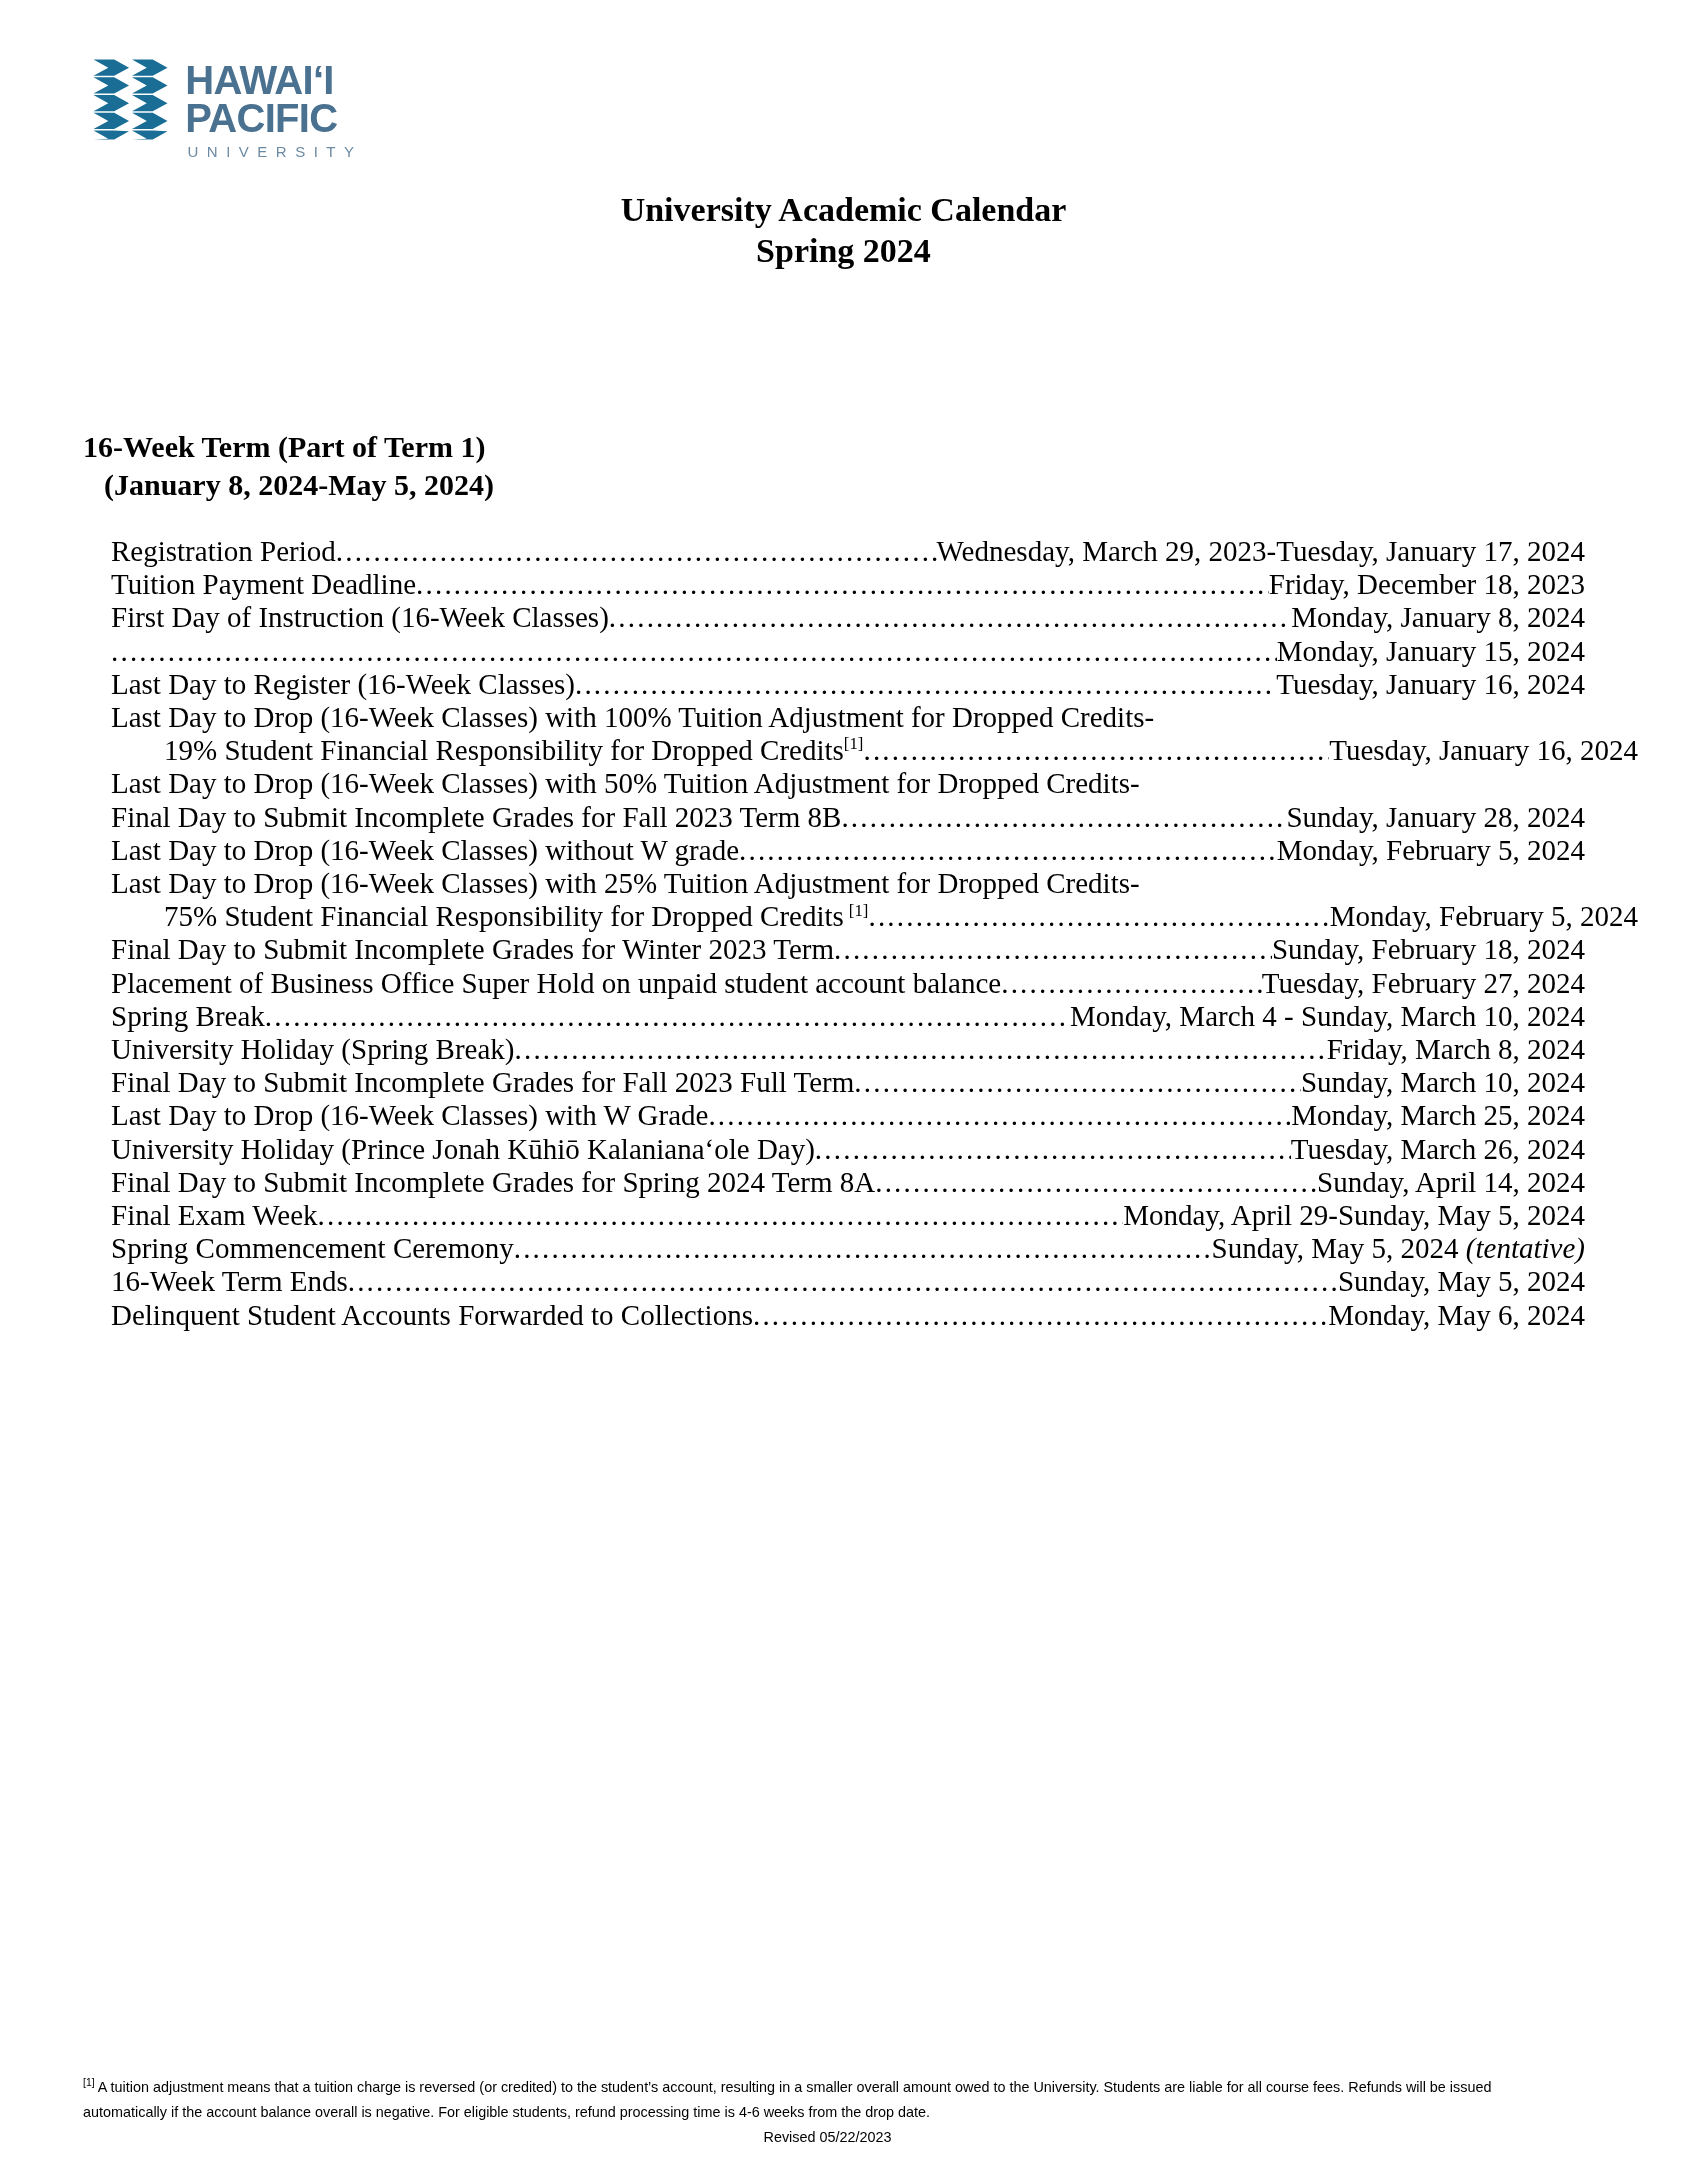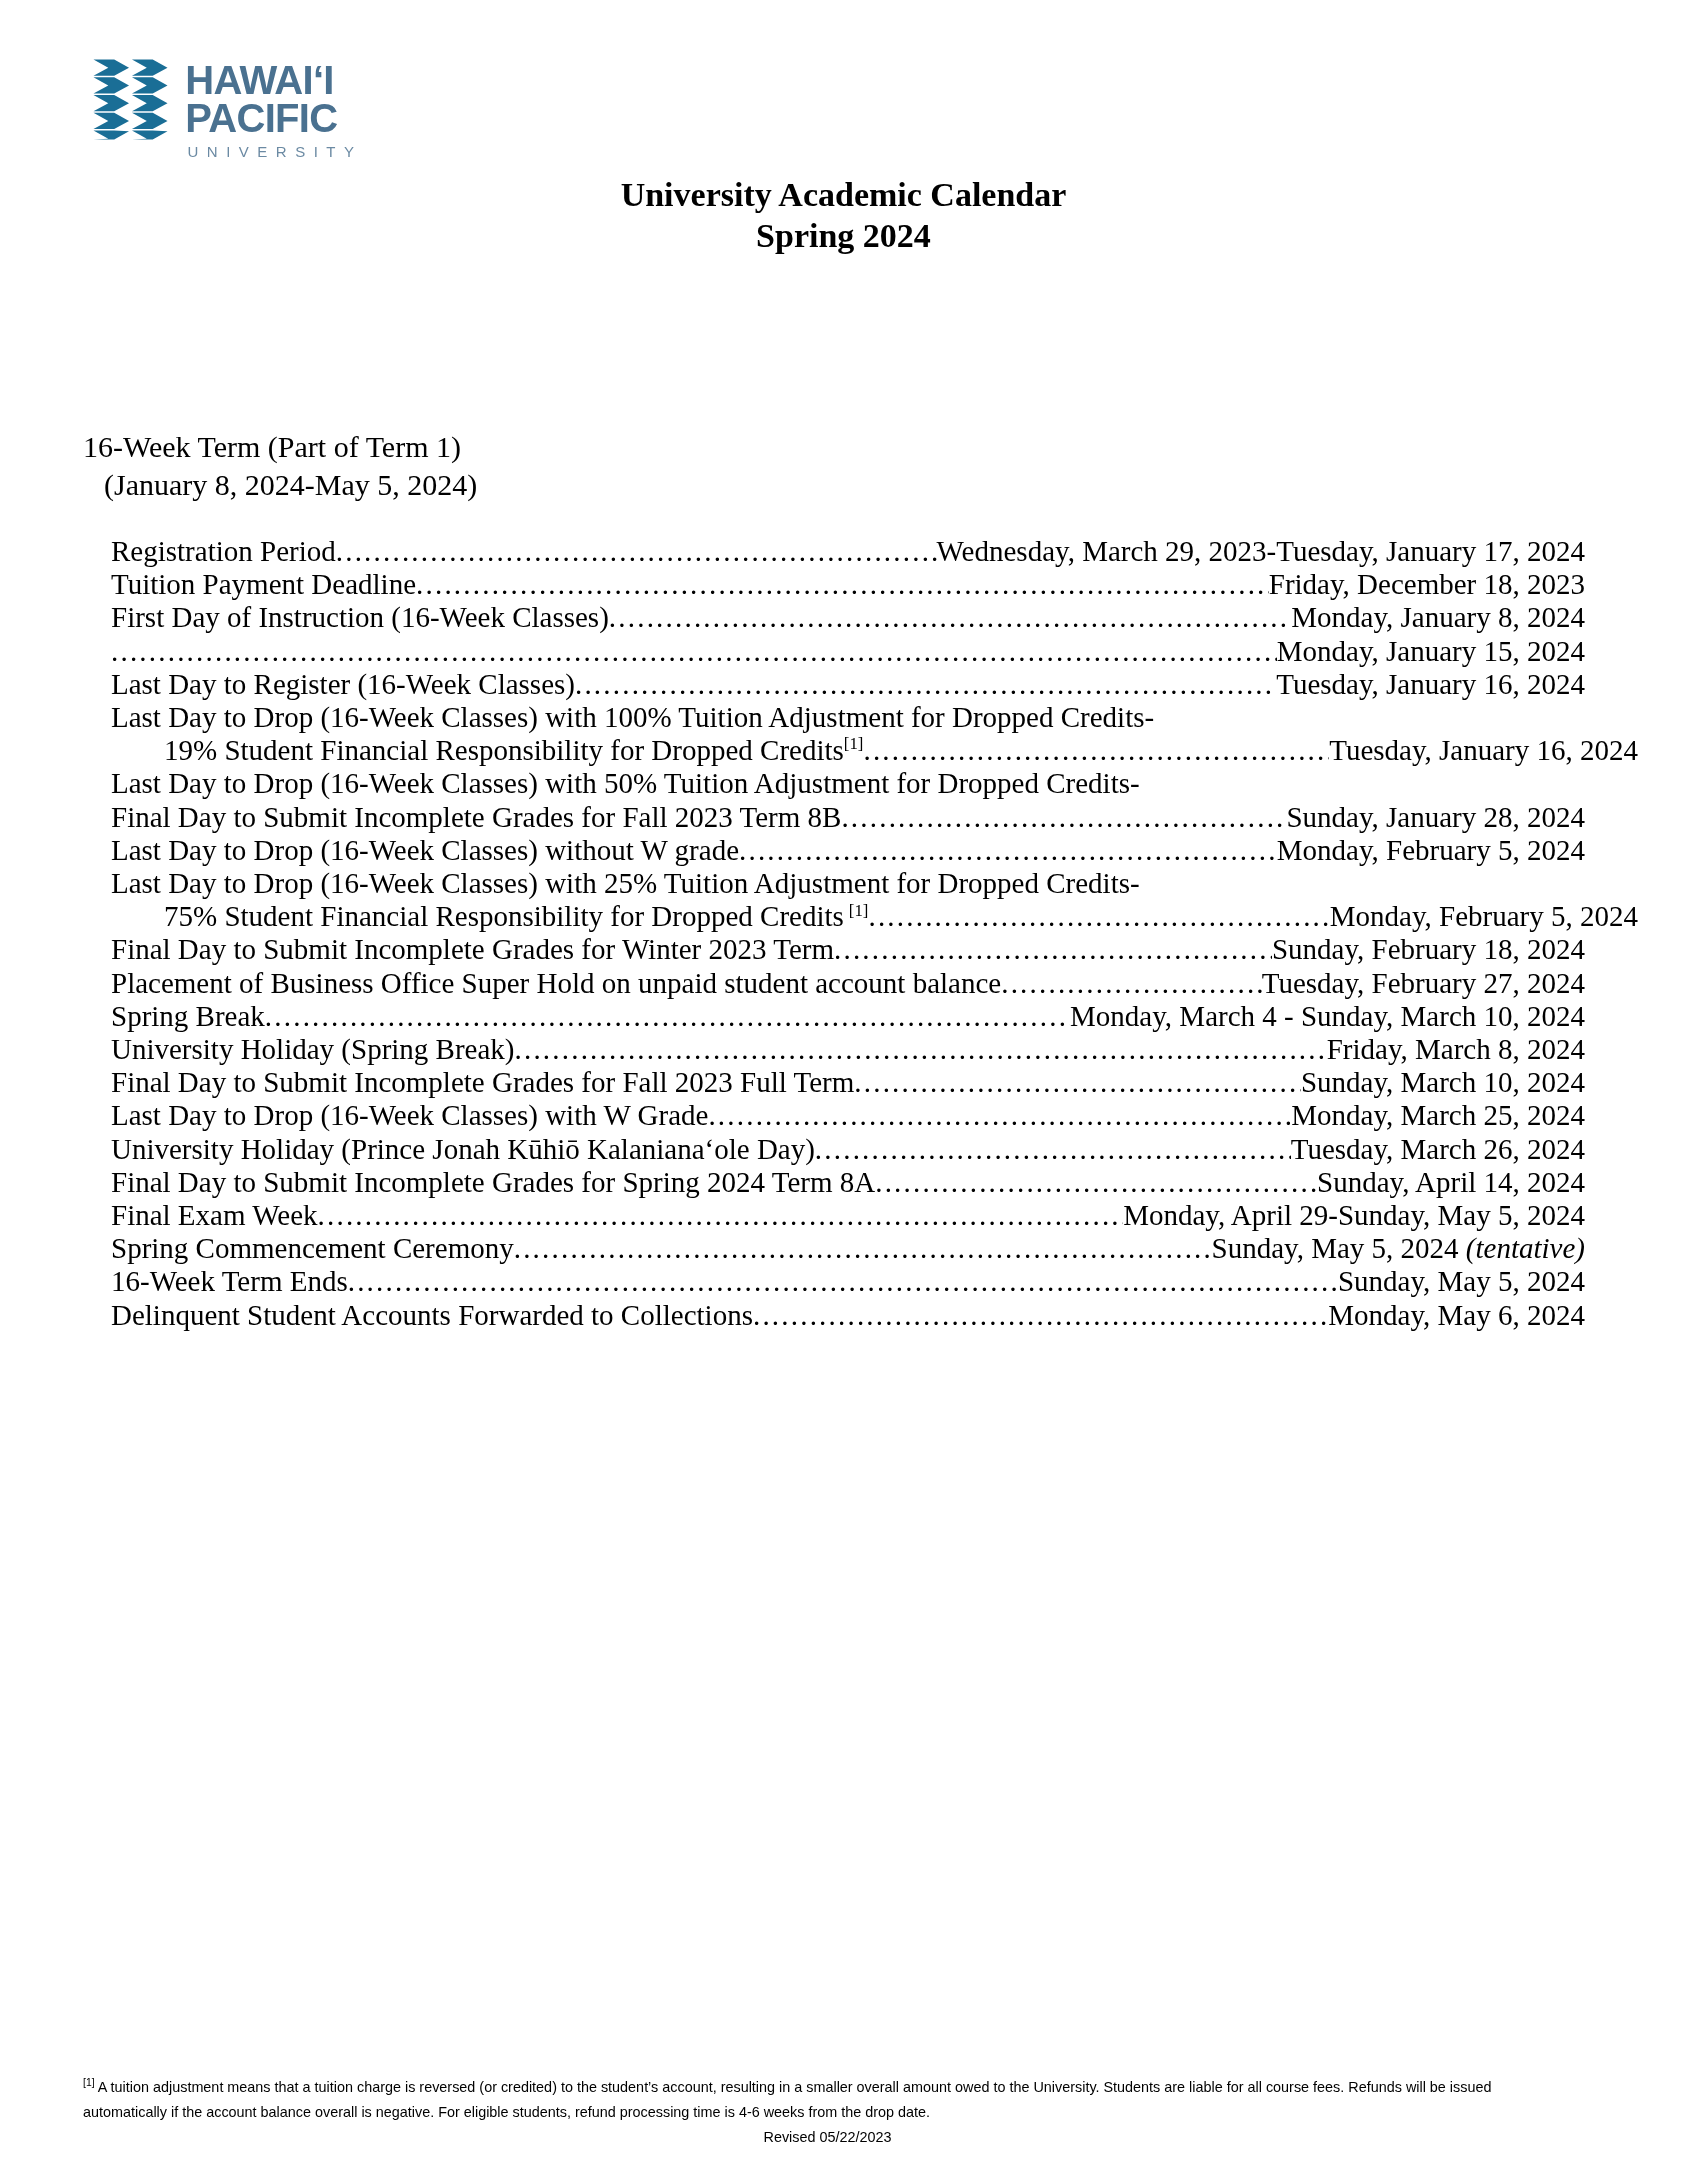--- a/index.html
+++ b/index.html
@@ -33,32 +33,32 @@
     font-family:"Liberation Sans","DejaVu Sans",sans-serif;
     font-size:15px;
     letter-spacing:8.5px;
     color:#6b8aa3;
     margin-top:6px;
     margin-left:2.2px;
   }
 
   
   .doc-title {
-    position:absolute; top:174px; left:0; width:1687px;
+    position:absolute; top:189px; left:0; width:1687px;
     text-align:center;
     font-weight:bold;
     font-size:34px;
     line-height:1.22;
   }
   .doc-title div { white-space:nowrap; }
 
   
   .section-head {
     position:absolute; left:83px; top:428px;
-    font-weight:normal; font-size:30px; line-height:1.28;
+    font-weight:bold; font-size:30px; line-height:1.28;
   }
   .section-head .l2 { padding-left:21px; }
 
   
   .entries {
     position:absolute; left:111px; top:535px; width:1474px;
     font-size:29px;
   }
   .entry { margin:0; padding:0; }
 

